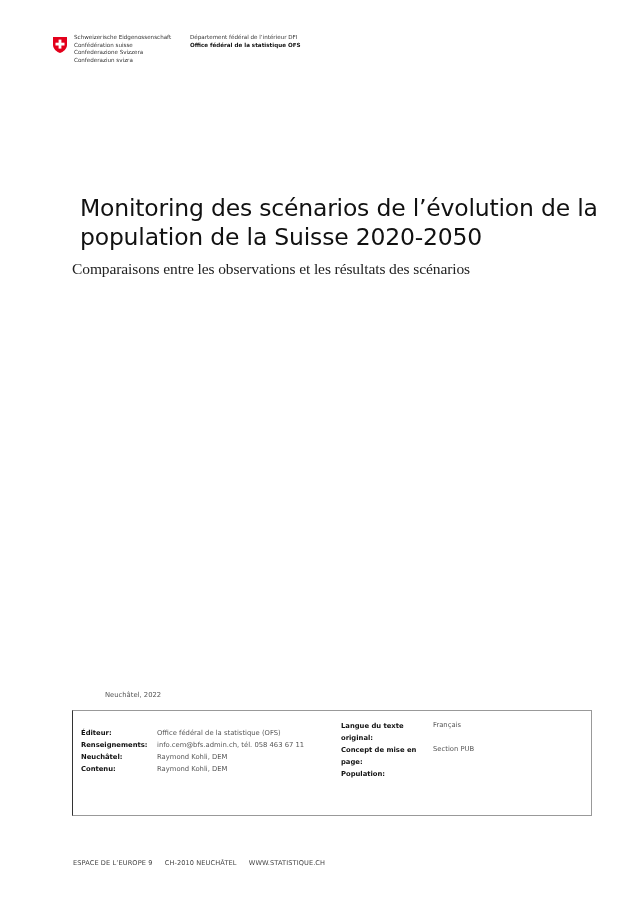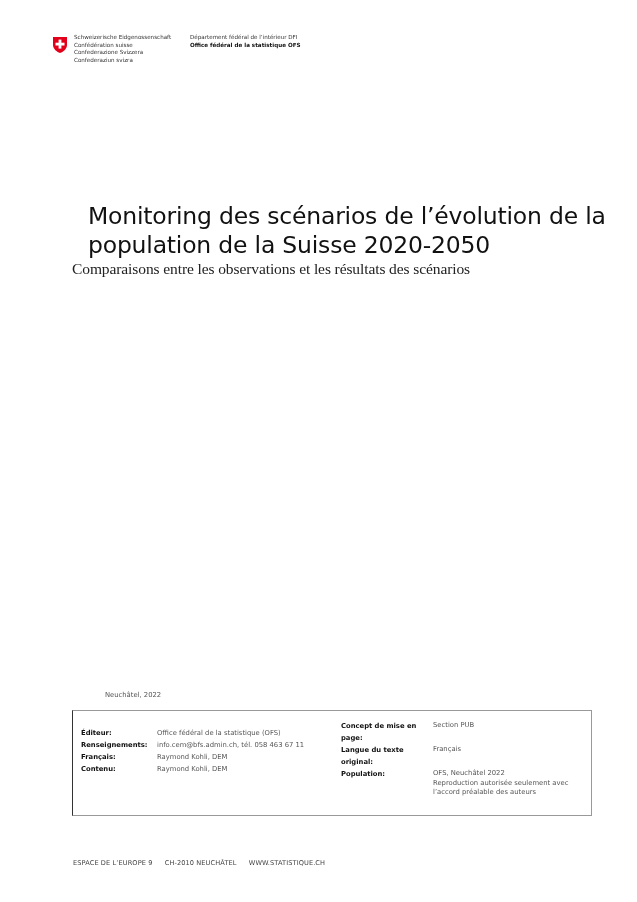--- a/index.html
+++ b/index.html
@@ -38,63 +38,59 @@
   <div>Confédération suisse</div>
   <div>Confederazione Svizzera</div>
   <div>Confederaziun svizra</div>
 </div>
 
 <div class="dept">
   <div>Département fédéral de l’intérieur DFI</div>
   <div class="bold">Office fédéral de la statistique OFS</div>
 </div>
 
-<h1 class="title" style="margin:16px;">
+<h1 class="title" style="margin:8px;">
   <div>Monitoring des scénarios de l’évolution de la</div>
   <div>population de la Suisse 2020-2050</div>
 </h1>
 
 <div class="subtitle">Comparaisons entre les observations et les résultats des scénarios</div>
 
 <div class="place">Neuchâtel, 2022</div>
 
 <div class="box">
   <div class="col colL">
     <div class="row">
         <span class="k">Éditeur:</span>
         <span class="v">Office fédéral de la statistique (OFS)</span>
       </div>
     <div class="row">
         <span class="k">Renseignements:</span>
         <span class="v">info.cem@bfs.admin.ch, tél. 058 463 67 11</span>
       </div>
     <div class="row">
-        <span class="k">Français:</span>
+        <span class="k">Neuchâtel:</span>
         <span class="v">Raymond Kohli, DEM</span>
       </div>
     <div class="row">
         <span class="k">Contenu:</span>
         <span class="v">Raymond Kohli, DEM</span>
       </div>
   </div>
   <div class="col colR">
     <div class="row">
+        <span class="k">Langue du texte original:</span>
+        <span class="v">Français</span>
+      </div>
+    <div class="row">
         <span class="k">Concept de mise en page:</span>
         <span class="v">Section PUB</span>
       </div>
     <div class="row">
-        <span class="k">Langue du texte original:</span>
-        <span class="v">Français</span>
-      </div>
-    <div class="row">
         <span class="k">Population:</span>
-        <span class="v">
-          <span style="display:block">OFS, Neuchâtel 2022</span>
-          <span style="display:block">Reproduction autorisée seulement avec l’accord préalable des auteurs</span>
-        </span>
       </div>
   </div>
 </div>
 
 <div class="footer">
   <span>ESPACE DE L’EUROPE 9</span>
   <span>CH-2010 NEUCHÂTEL</span>
   <span>WWW.STATISTIQUE.CH</span>
 </div>
 

